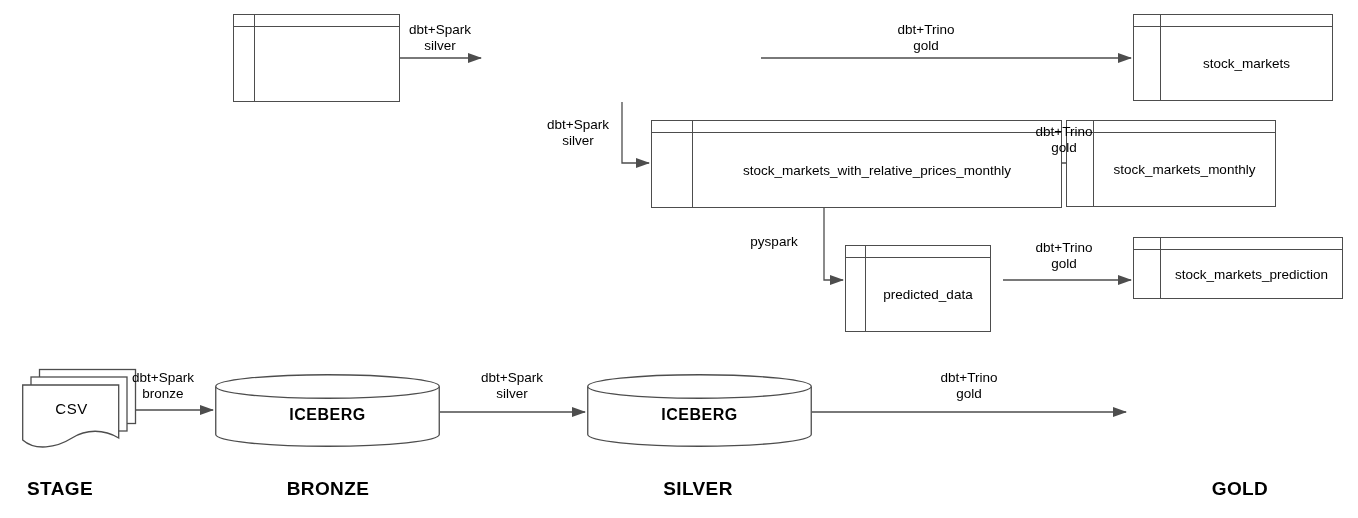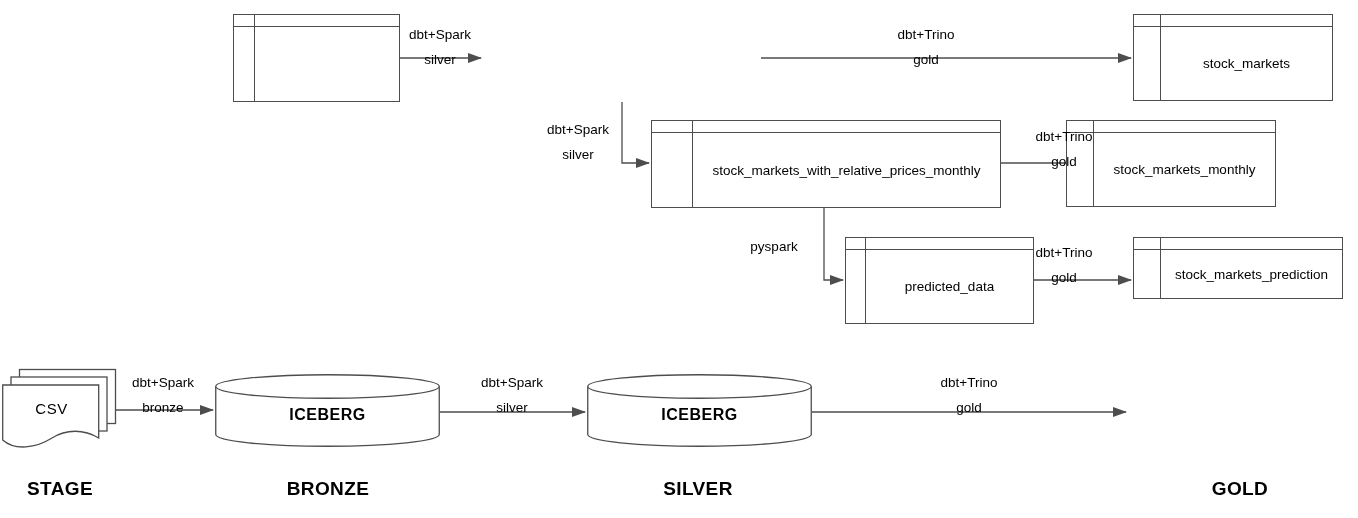--- a/index.html
+++ b/index.html
@@ -18,37 +18,37 @@
   .tbox .cell-corner{border-right:1.3px solid #4d4d4d;border-bottom:1.3px solid #4d4d4d;}
   .tbox .cell-top{border-bottom:1.3px solid #4d4d4d;}
   .tbox .cell-left{border-right:1.3px solid #4d4d4d;}
   .tbox .cell-main{
     display:flex;align-items:center;justify-content:center;
     font-size:13.5px;padding:0 4px;text-align:center;white-space:nowrap;
   }
   
   .edge-label{
     position:absolute;transform:translateX(-50%);
-    text-align:center;font-size:13.5px;line-height:25px;white-space:pre-line;
+    text-align:center;font-size:13.5px;line-height:16px;white-space:pre-line;
   }
   
   .stage-label{
     position:absolute;transform:translateX(-50%);
     font-size:19px;font-weight:bold;letter-spacing:.4px;
   }
   
   .cyl{position:absolute;}
   .cyl svg{display:block;}
   .cyl-label{
     position:absolute;left:0;top:0;right:0;bottom:0;
     display:flex;align-items:center;justify-content:center;
     padding-top:9px;font-size:16px;letter-spacing:.5px;font-weight:bold;
   }
   
-  .doc{position:absolute;}
+  .doc{position:absolute;margin-left:20px;}
   .doc svg{display:block;}
   .doc-label{
     position:absolute;left:0;top:32px;width:99px;text-align:center;
     font-size:15px;letter-spacing:.5px;
   }
   .connectors{position:absolute;left:0;top:0;}
 </style>
 </head>
 <body>
 
@@ -80,35 +80,35 @@
   </div>
 
 
   <div class="tbox" style="left:1133px;top:14px;width:200px;height:87px;--strip:27px">
     <div class="cell-corner"></div>
     <div class="cell-top"></div>
     <div class="cell-left"></div>
     <div class="cell-main">stock_markets</div>
   </div>
 
-  <div class="tbox" style="left:651px;top:120px;width:350px;height:88px;--strip:41px">
+  <div class="tbox" style="left:651px;top:120px;width:411px;height:88px;--strip:41px">
     <div class="cell-corner"></div>
     <div class="cell-top"></div>
     <div class="cell-left"></div>
     <div class="cell-main">stock_markets_with_relative_prices_monthly</div>
   </div>
 
   <div class="tbox" style="left:1066px;top:120px;width:210px;height:87px;--strip:27px">
     <div class="cell-corner"></div>
     <div class="cell-top"></div>
     <div class="cell-left"></div>
     <div class="cell-main">stock_markets_monthly</div>
   </div>
 
-  <div class="tbox" style="left:845px;top:237px;width:189px;height:87px;--strip:20px">
+  <div class="tbox" style="left:845px;top:245px;width:146px;height:87px;--strip:20px">
     <div class="cell-corner"></div>
     <div class="cell-top"></div>
     <div class="cell-left"></div>
     <div class="cell-main">predicted_data</div>
   </div>
 
   <div class="tbox" style="left:1133px;top:237px;width:210px;height:62px;--strip:27px">
     <div class="cell-corner"></div>
     <div class="cell-top"></div>
     <div class="cell-left"></div>

